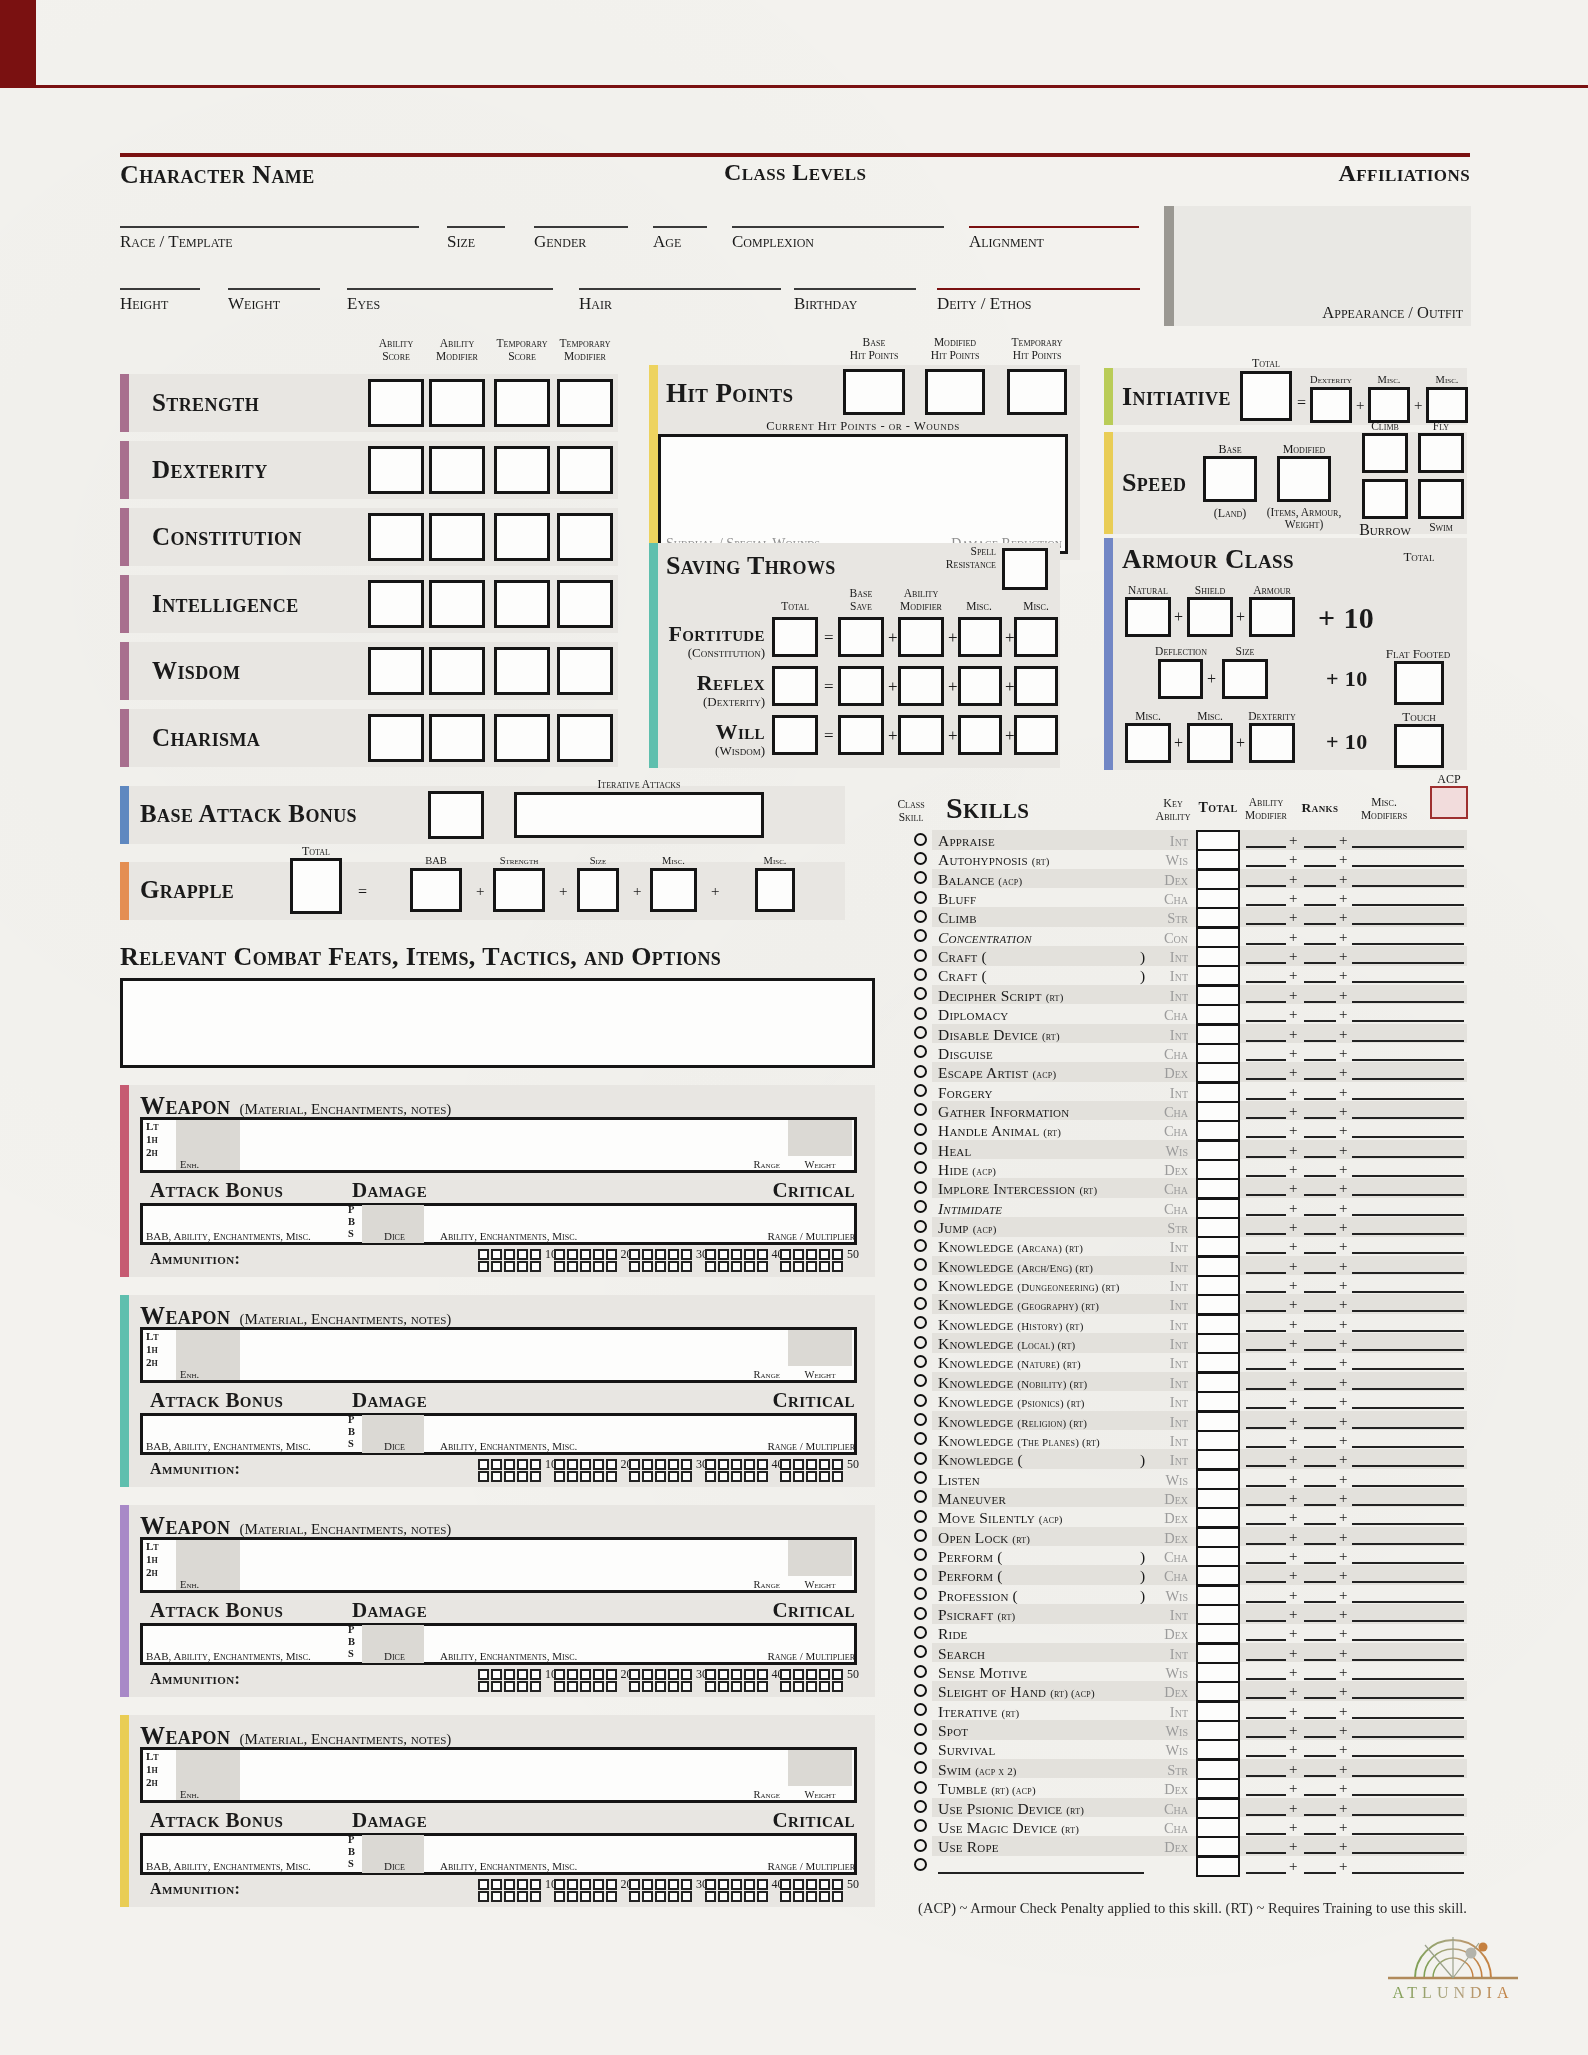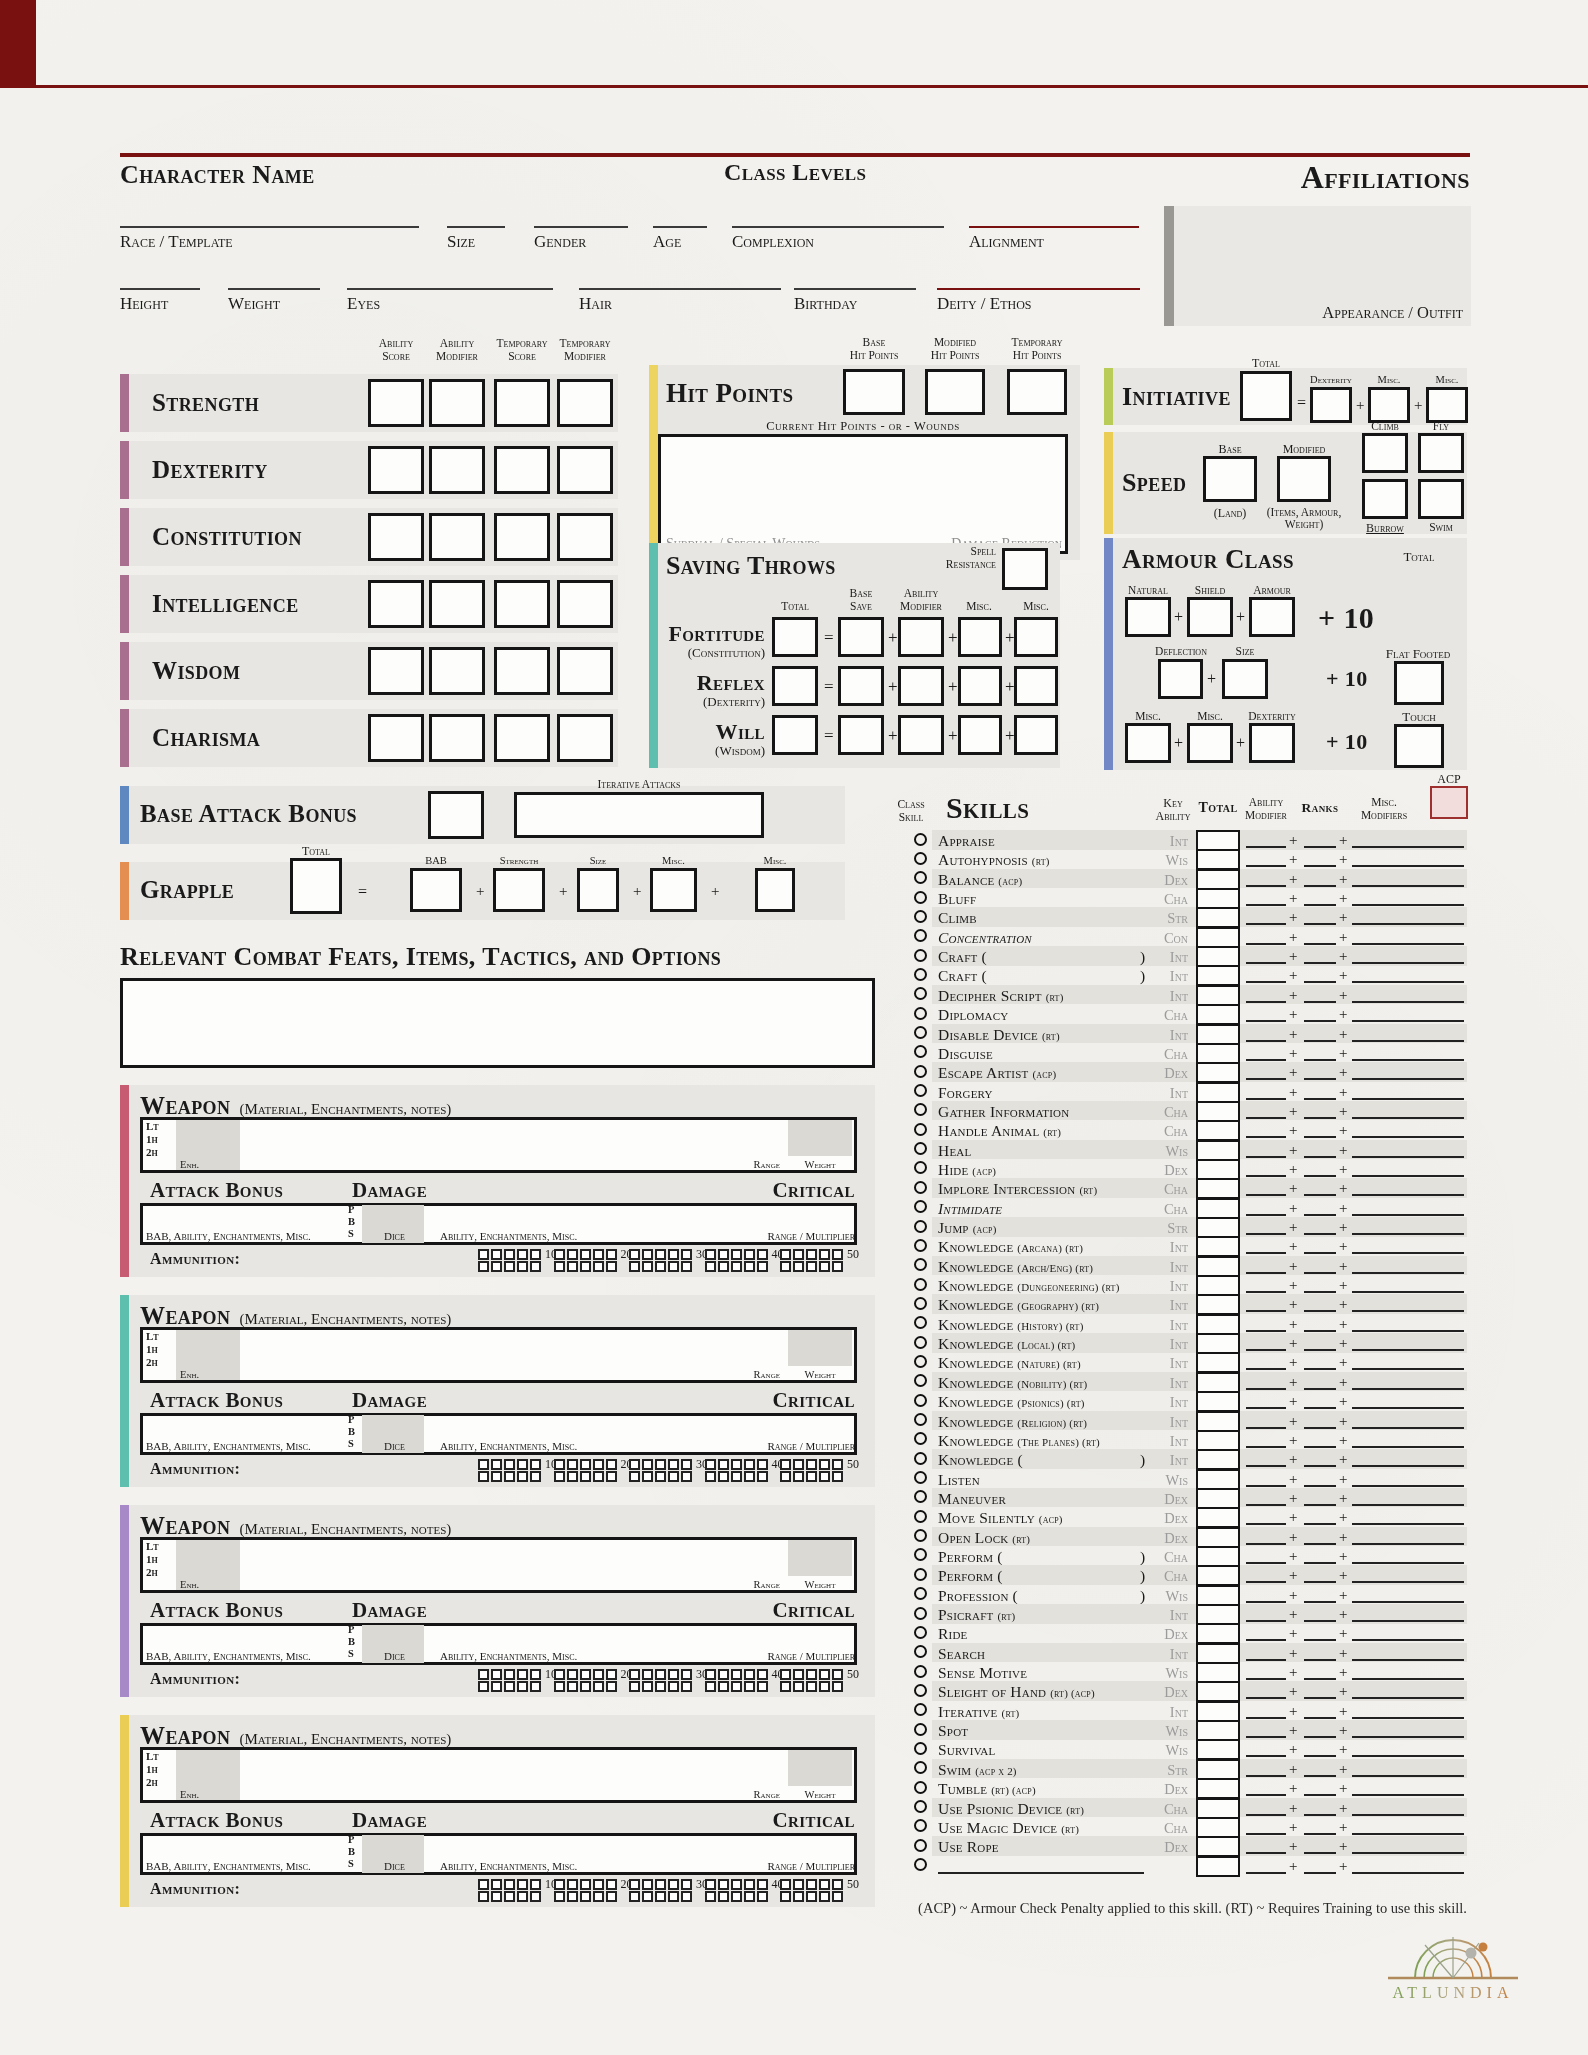--- a/index.html
+++ b/index.html
@@ -48,21 +48,21 @@
     <line x1="75" y1="56" x2="101" y2="21" stroke="#9aa08a" stroke-width="1.2"></line>
     <circle cx="93" cy="31" r="5.5" fill="#b3b3ab"></circle>
     <circle cx="105" cy="25" r="4.5" fill="#c5803f"></circle>
     <text x="75" y="76" text-anchor="middle" font-size="16" letter-spacing="5" font-family="Liberation Serif, serif" fill="url(#lg)">ATLUNDIA</text>
   </svg>
 <div class="blk" style="left: 0px; top: 0px; width: 36px; height: 88px; background: rgb(122, 17, 17);"></div>
     <div class="blk" style="left: 0px; top: 85px; width: 1588px; height: 3px; background: rgb(122, 17, 17);"></div>
     <div class="blk" style="left: 120px; top: 153px; width: 1350px; height: 4px; background: rgb(122, 17, 17);"></div>
     <div class="lab t600" style="left: 120px; top: 162px; font-size: 26px;">Character Name</div>
     <div class="lab t600" style="left: 724px; top: 160px; font-size: 24px;">Class Levels</div>
-    <div class="lab t600" style="right: 118px; top: 161px; font-size: 32px;">Affiliations</div>
+    <div class="lab t600" style="right: 118px; top: 161px; font-size: 24px;">Affiliations</div>
     <div class="fl" style="left: 120px; top: 226px; width: 299px;"></div>
     <div class="lab" style="left: 120px; top: 233px; font-size: 17px;">Race / Template</div>
     <div class="fl" style="left: 447px; top: 226px; width: 58px;"></div>
     <div class="lab" style="left: 447px; top: 233px; font-size: 17px;">Size</div>
     <div class="fl" style="left: 534px; top: 226px; width: 94px;"></div>
     <div class="lab" style="left: 534px; top: 233px; font-size: 17px;">Gender</div>
     <div class="fl" style="left: 653px; top: 226px; width: 54px;"></div>
     <div class="lab" style="left: 653px; top: 233px; font-size: 17px;">Age</div>
     <div class="fl" style="left: 732px; top: 226px; width: 212px;"></div>
     <div class="lab" style="left: 732px; top: 233px; font-size: 17px;">Complexion</div>
@@ -217,21 +217,21 @@
     <div class="lab cx" style="left: 1230px; top: 507px; font-size: 12px;">(Land)</div>
     <div class="lab cx" style="left: 1304px; top: 443px; font-size: 12px;">Modified</div>
     <div class="bx" style="left: 1277px; top: 456px; width: 54px; height: 46px;"></div>
     <div class="lab cx" style="left: 1304px; top: 507px; font-size: 11.5px;">(Items, Armour,</div>
     <div class="lab cx" style="left: 1304px; top: 519px; font-size: 11.5px;">Weight)</div>
     <div class="lab cx" style="left: 1385px; top: 421px; font-size: 11.5px;">Climb</div>
     <div class="bx" style="left: 1362px; top: 433px; width: 46px; height: 40px;"></div>
     <div class="lab cx" style="left: 1441px; top: 421px; font-size: 11.5px;">Fly</div>
     <div class="bx" style="left: 1418px; top: 433px; width: 46px; height: 40px;"></div>
     <div class="bx" style="left: 1362px; top: 479px; width: 46px; height: 40px;"></div>
-    <div class="lab cx" style="left: 1385px; top: 522px; font-size: 12px; text-decoration: underline;">Burrow</div>
+    <div class="lab cx" style="left: 1385px; top: 522px; font-size: 16px;">Burrow</div>
     <div class="bx" style="left: 1418px; top: 479px; width: 46px; height: 40px;"></div>
     <div class="lab cx" style="left: 1441px; top: 522px; font-size: 11.5px;">Swim</div>
     <div class="band" style="left: 1104px; top: 538px; width: 363px; height: 232px;"></div>
     <div class="blk" style="left: 1104px; top: 538px; width: 9px; height: 232px; background: rgb(114, 135, 197);"></div>
     <div class="lab t600" style="left: 1122px; top: 546px; font-size: 27px;">Armour Class</div>
     <div class="lab cx" style="left: 1419px; top: 550px; font-size: 13px;">Total</div>
     <div class="lab cx" style="left: 1148px; top: 585px; font-size: 11.5px;">Natural</div>
     <div class="bx" style="left: 1125px; top: 597px; width: 46px; height: 40px;"></div>
     <div class="lab" style="left: 1174px; top: 609px; font-size: 16px;">+</div>
     <div class="lab cx" style="left: 1210px; top: 585px; font-size: 11.5px;">Shield</div>

